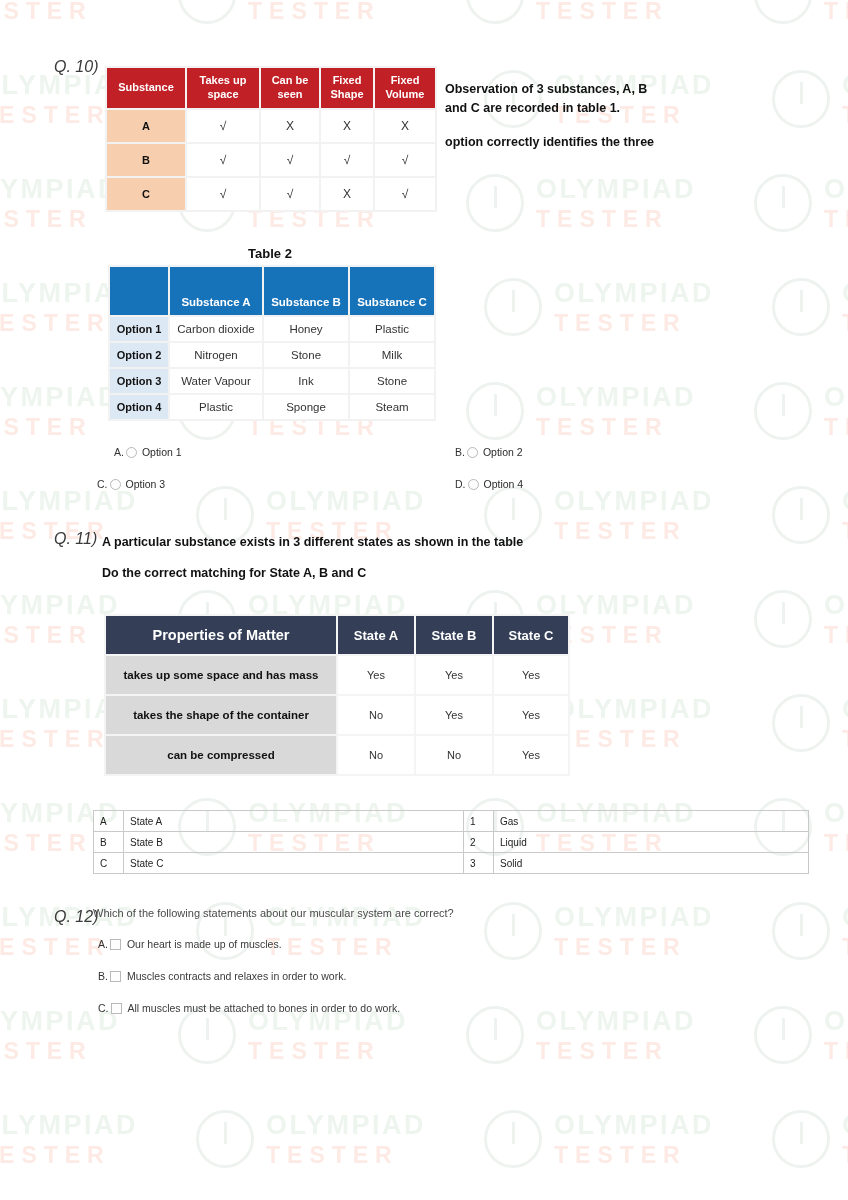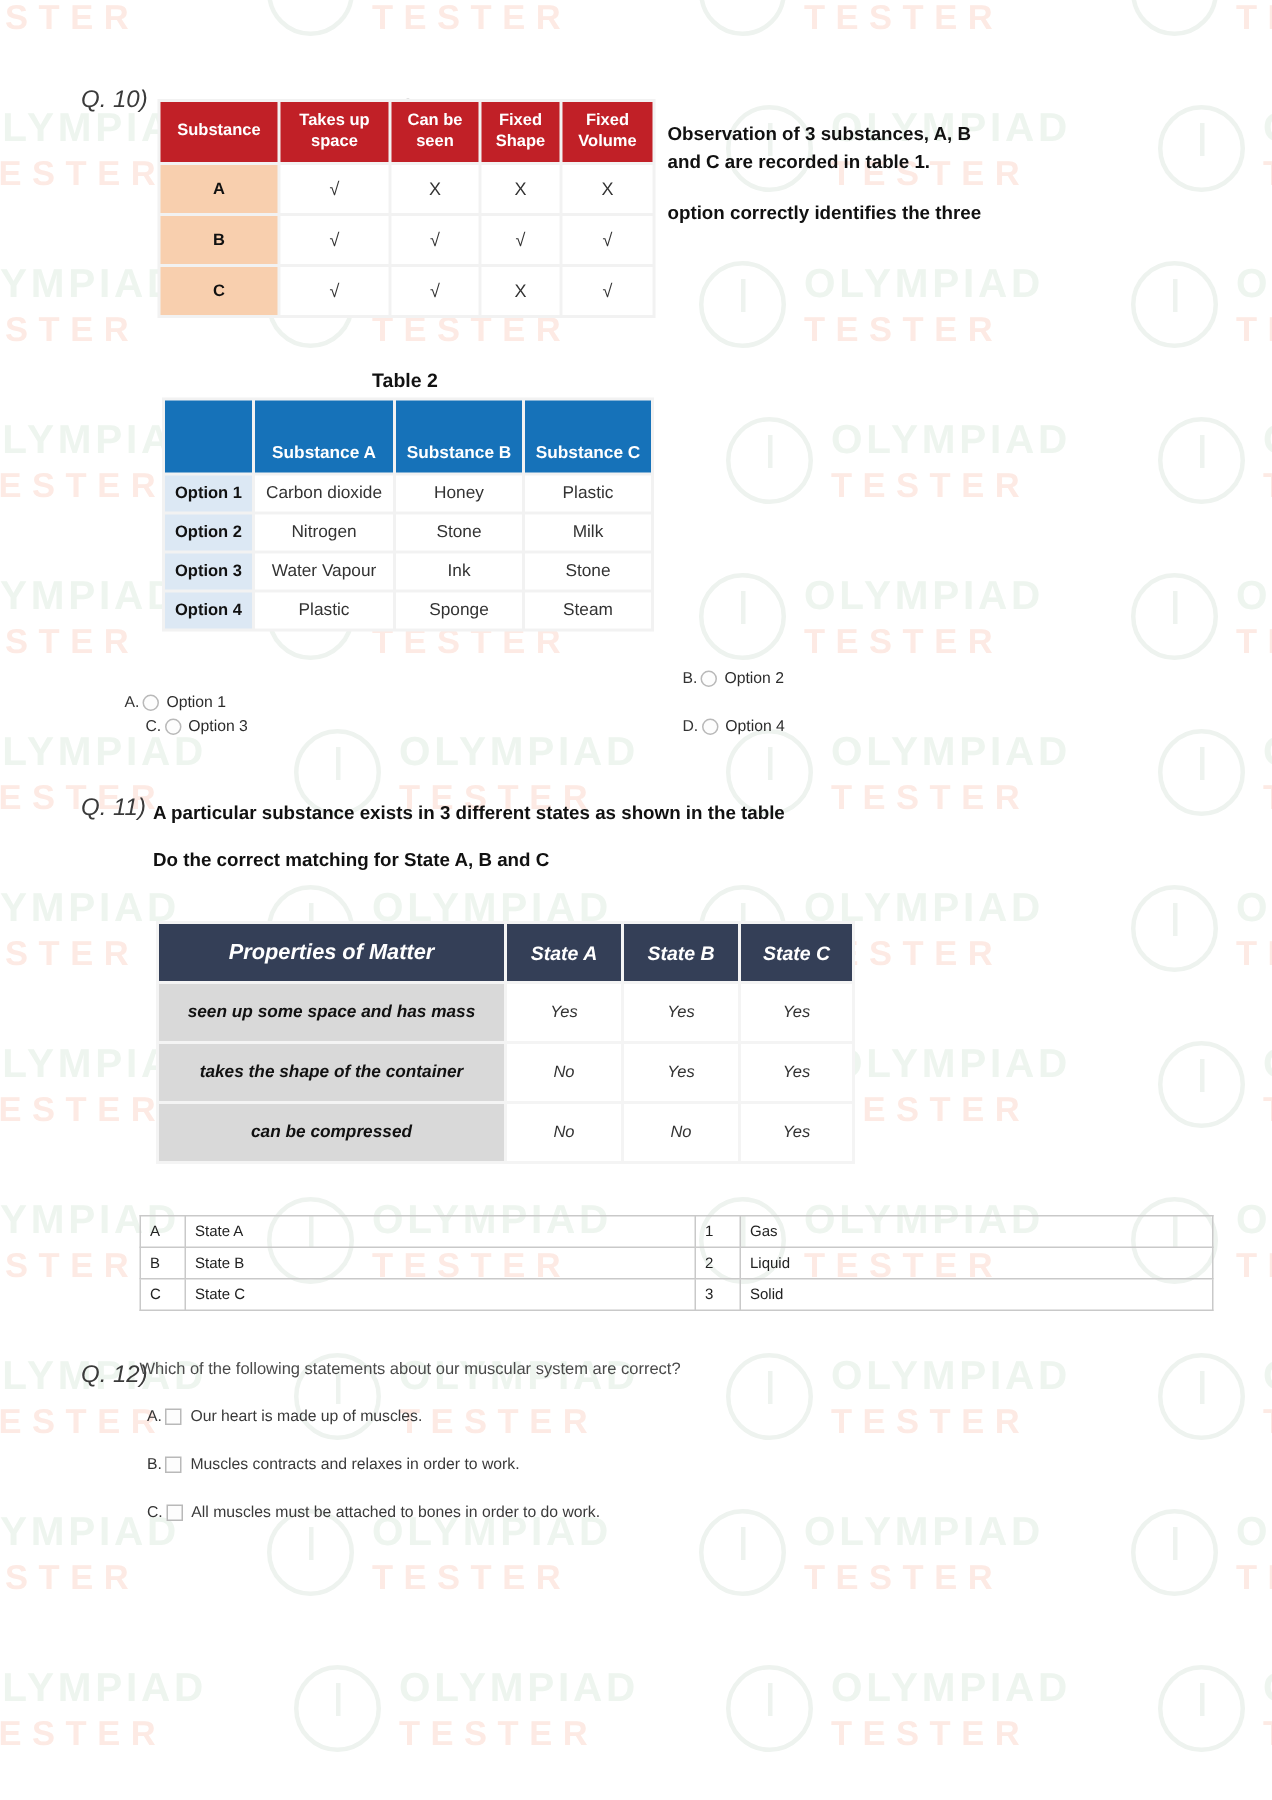--- a/index.html
+++ b/index.html
@@ -604,57 +604,57 @@
           <tr>
             <td class="opt">Option 4</td>
             <td class="val">Plastic</td>
             <td class="val">Sponge</td>
             <td class="val">Steam</td>
           </tr>
         </tbody>
       </table>
     </div>
 
-    <div class="abs optrow" style="left:83px; top:446px;margin-top:16px;">
+    <div class="abs optrow" style="left:114px; top:446px;">
       <span class="opt-letter">A.</span><span class="radio"></span><span class="opt-text">Option 1</span>
     </div>
     <div class="abs optrow" style="left:455px; top:446px;">
       <span class="opt-letter">B.</span><span class="radio"></span><span class="opt-text">Option 2</span>
     </div>
     <div class="abs optrow" style="left:97px; top:478px;">
       <span class="opt-letter">C.</span><span class="radio"></span><span class="opt-text">Option 3</span>
     </div>
     <div class="abs optrow" style="left:455px; top:478px;">
       <span class="opt-letter">D.</span><span class="radio"></span><span class="opt-text">Option 4</span>
     </div>
 
     <div class="abs qnum" style="left:54px; top:530px;">Q. 11)</div>
 
     <div class="abs q11line" style="left:102px; top:535px;">A particular substance exists in  3 different states as shown in the table</div>
     <div class="abs q11line" style="left:102px; top:566px;">Do the correct matching for State A, B and C</div>
 
     <div class="abs" style="left:104px; top:614px;">
-      <table class="tp" style="width:462px;font-style:italic;">
+      <table class="tp" style="width:462px;">
         <colgroup>
           <col style="width:230px;">
           <col style="width:76px;">
           <col style="width:76px;">
           <col style="width:74px;">
         </colgroup>
         <thead>
           <tr>
             <th class="prop">Properties of Matter</th>
             <th class="state">State A</th>
             <th class="state">State B</th>
             <th class="state">State C</th>
           </tr>
         </thead>
         <tbody>
           <tr>
-            <td class="prow">seen up some space and has mass</td>
+            <td class="prow">takes up some space and has mass</td>
             <td class="pval">Yes</td>
             <td class="pval">Yes</td>
             <td class="pval">Yes</td>
           </tr>
           <tr>
             <td class="prow">takes the shape of the container</td>
             <td class="pval">No</td>
             <td class="pval">Yes</td>
             <td class="pval">Yes</td>
           </tr>

